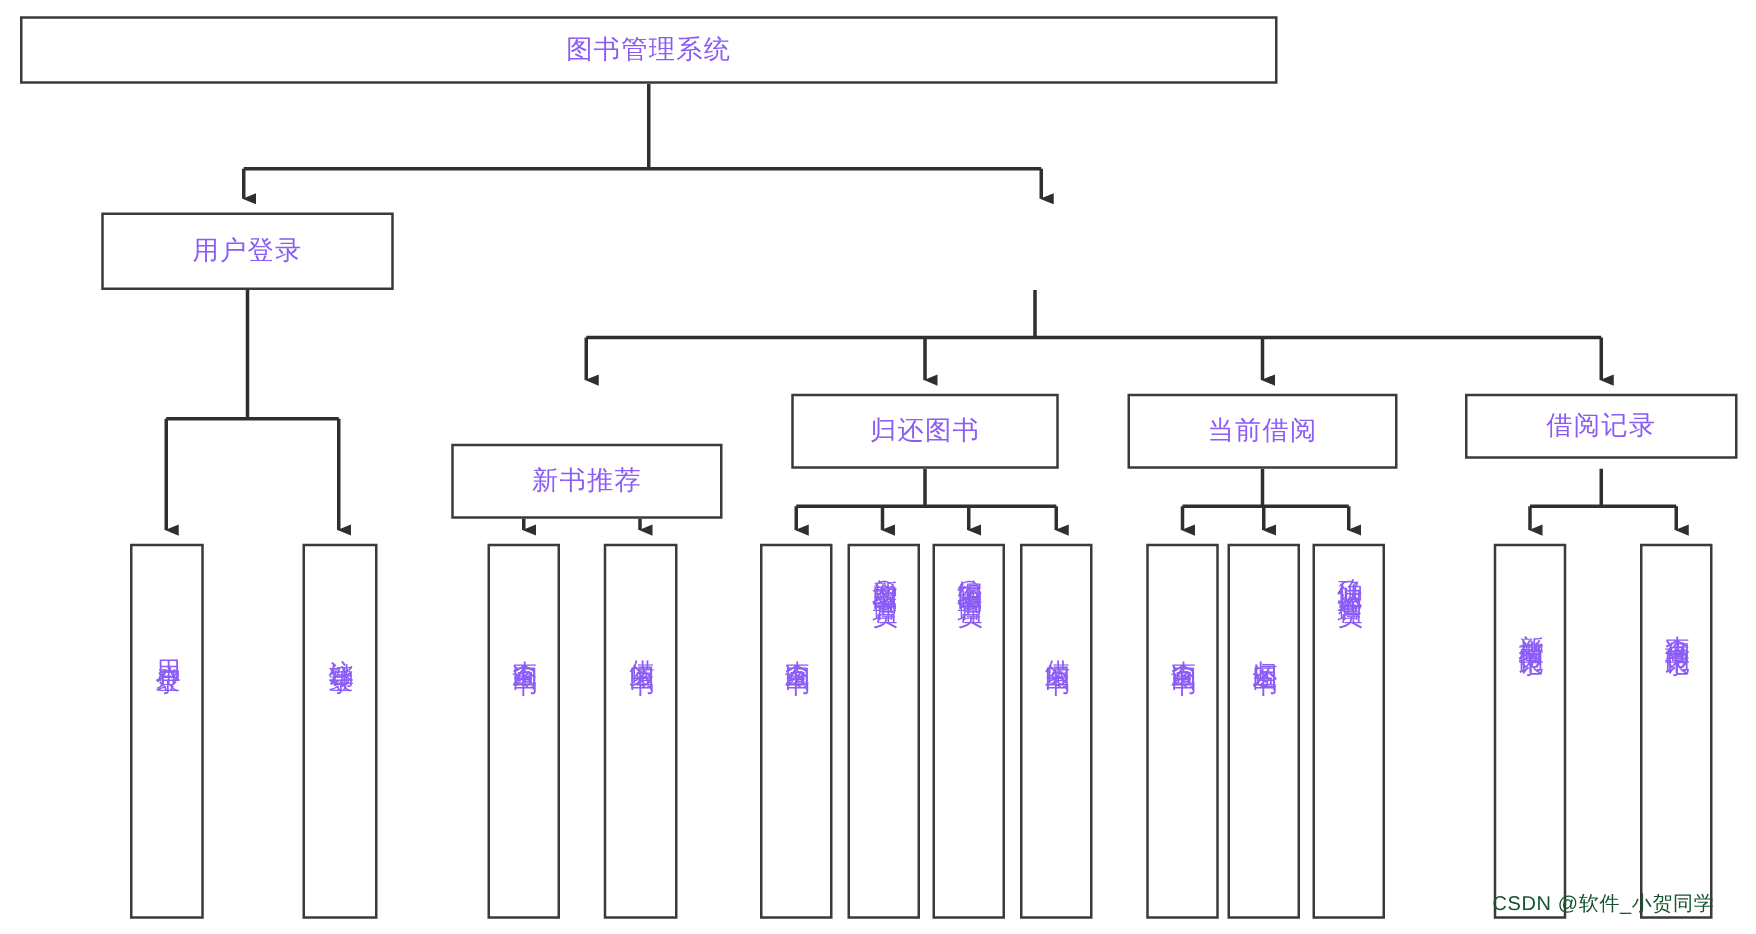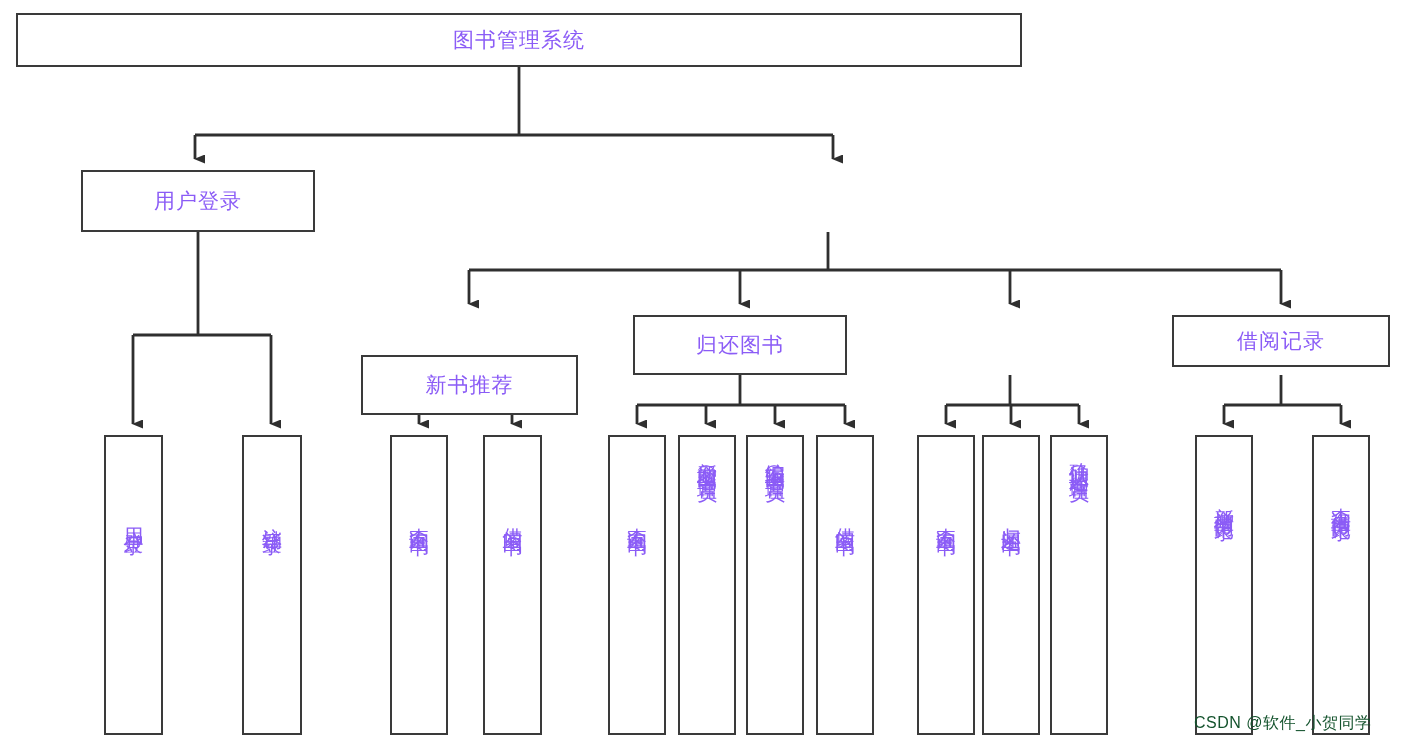--- a/index.html
+++ b/index.html
@@ -125,20 +125,21 @@
       <path d="M1341,405 L1341,424" marker-end="url(#arrow)"></path>
     </g>
   </svg>
 
   <div class="node horizontal" style="left:16px; top:13px; width:1006px; height:54px;">图书管理系统</div>
 
   <div class="node horizontal" style="left:81px; top:170px; width:234px; height:62px;">用户登录</div>
 
   <div class="node horizontal" style="left:361px; top:315px; width:217px; height:60px;margin-top:40px;">新书推荐</div>
   <div class="node horizontal" style="left:633px; top:315px; width:214px; height:60px;">归还图书</div>
+  <div class="node horizontal" style="left:902px; top:315px; width:216px; height:60px;">当前借阅</div>
   <div class="node horizontal" style="left:1172px; top:315px; width:218px; height:52px;">借阅记录</div>
 
   <div class="node vertical lvl-leaf-tall" style="left:104px; top:435px; width:59px; height:300px;">用户登录</div>
   <div class="node vertical lvl-leaf-tall" style="left:242px; top:435px; width:60px; height:300px;">注销登录</div>
 
   <div class="node vertical lvl-leaf-tall" style="left:390px; top:435px; width:58px; height:300px;">查询图书</div>
   <div class="node vertical lvl-leaf-tall" style="left:483px; top:435px; width:59px; height:300px;">借阅图书</div>
 
   <div class="node vertical lvl-leaf-tall" style="left:608px; top:435px; width:58px; height:300px;">查询图书</div>
   <div class="node vertical lvl-leaf-short" style="left:678px; top:435px; width:58px; height:300px;">新增图书（管理员）</div>

